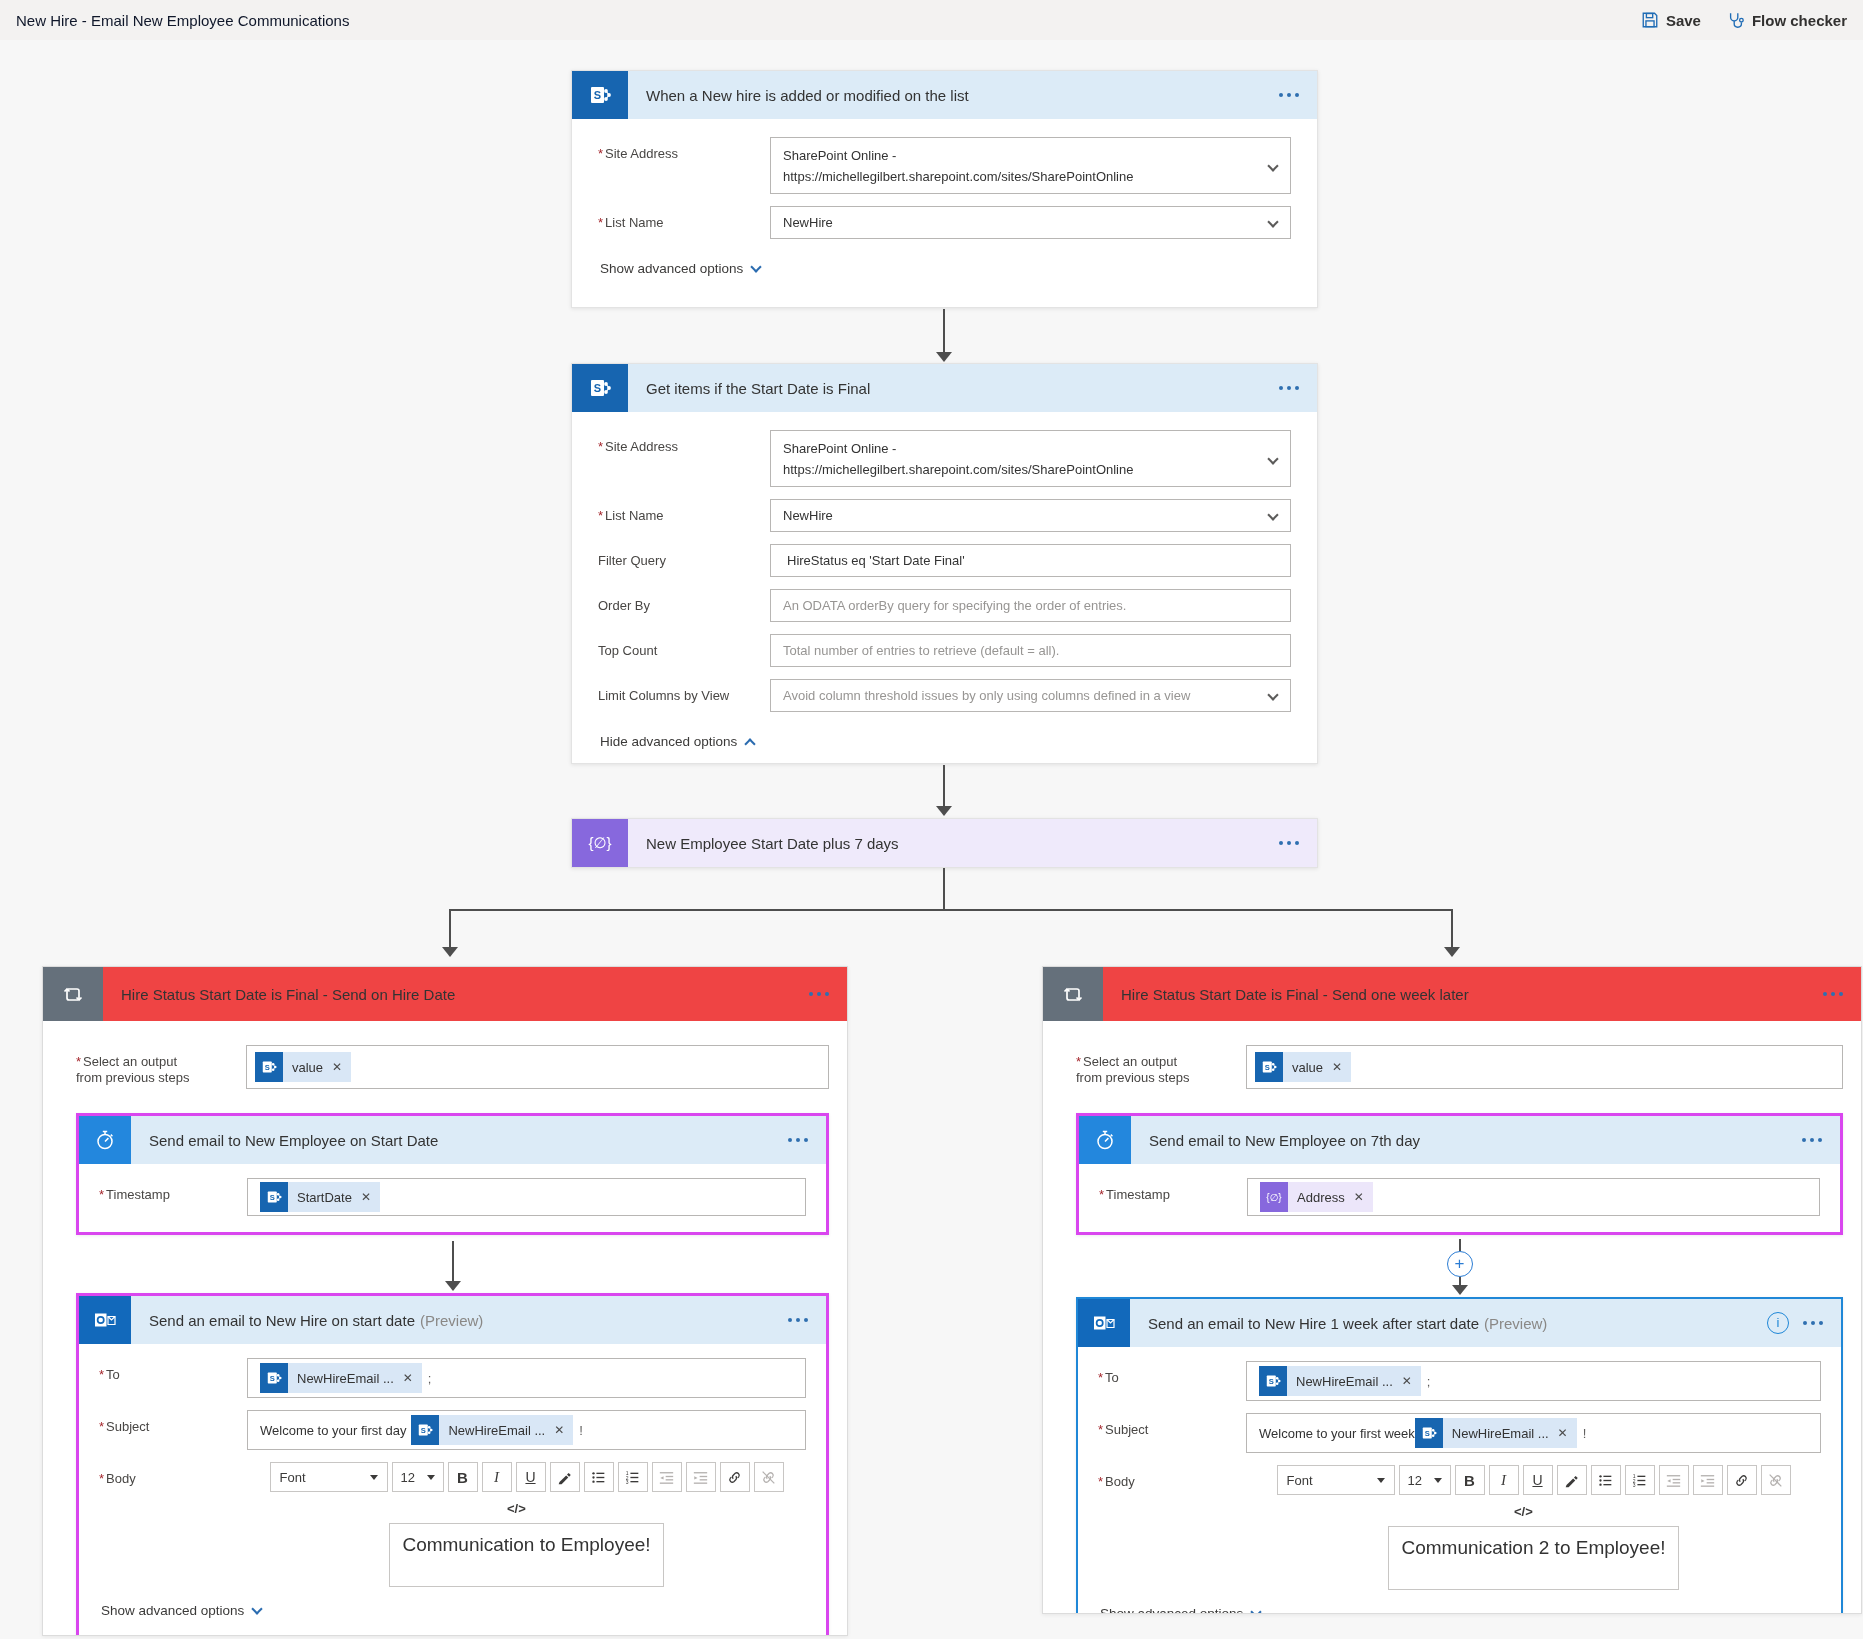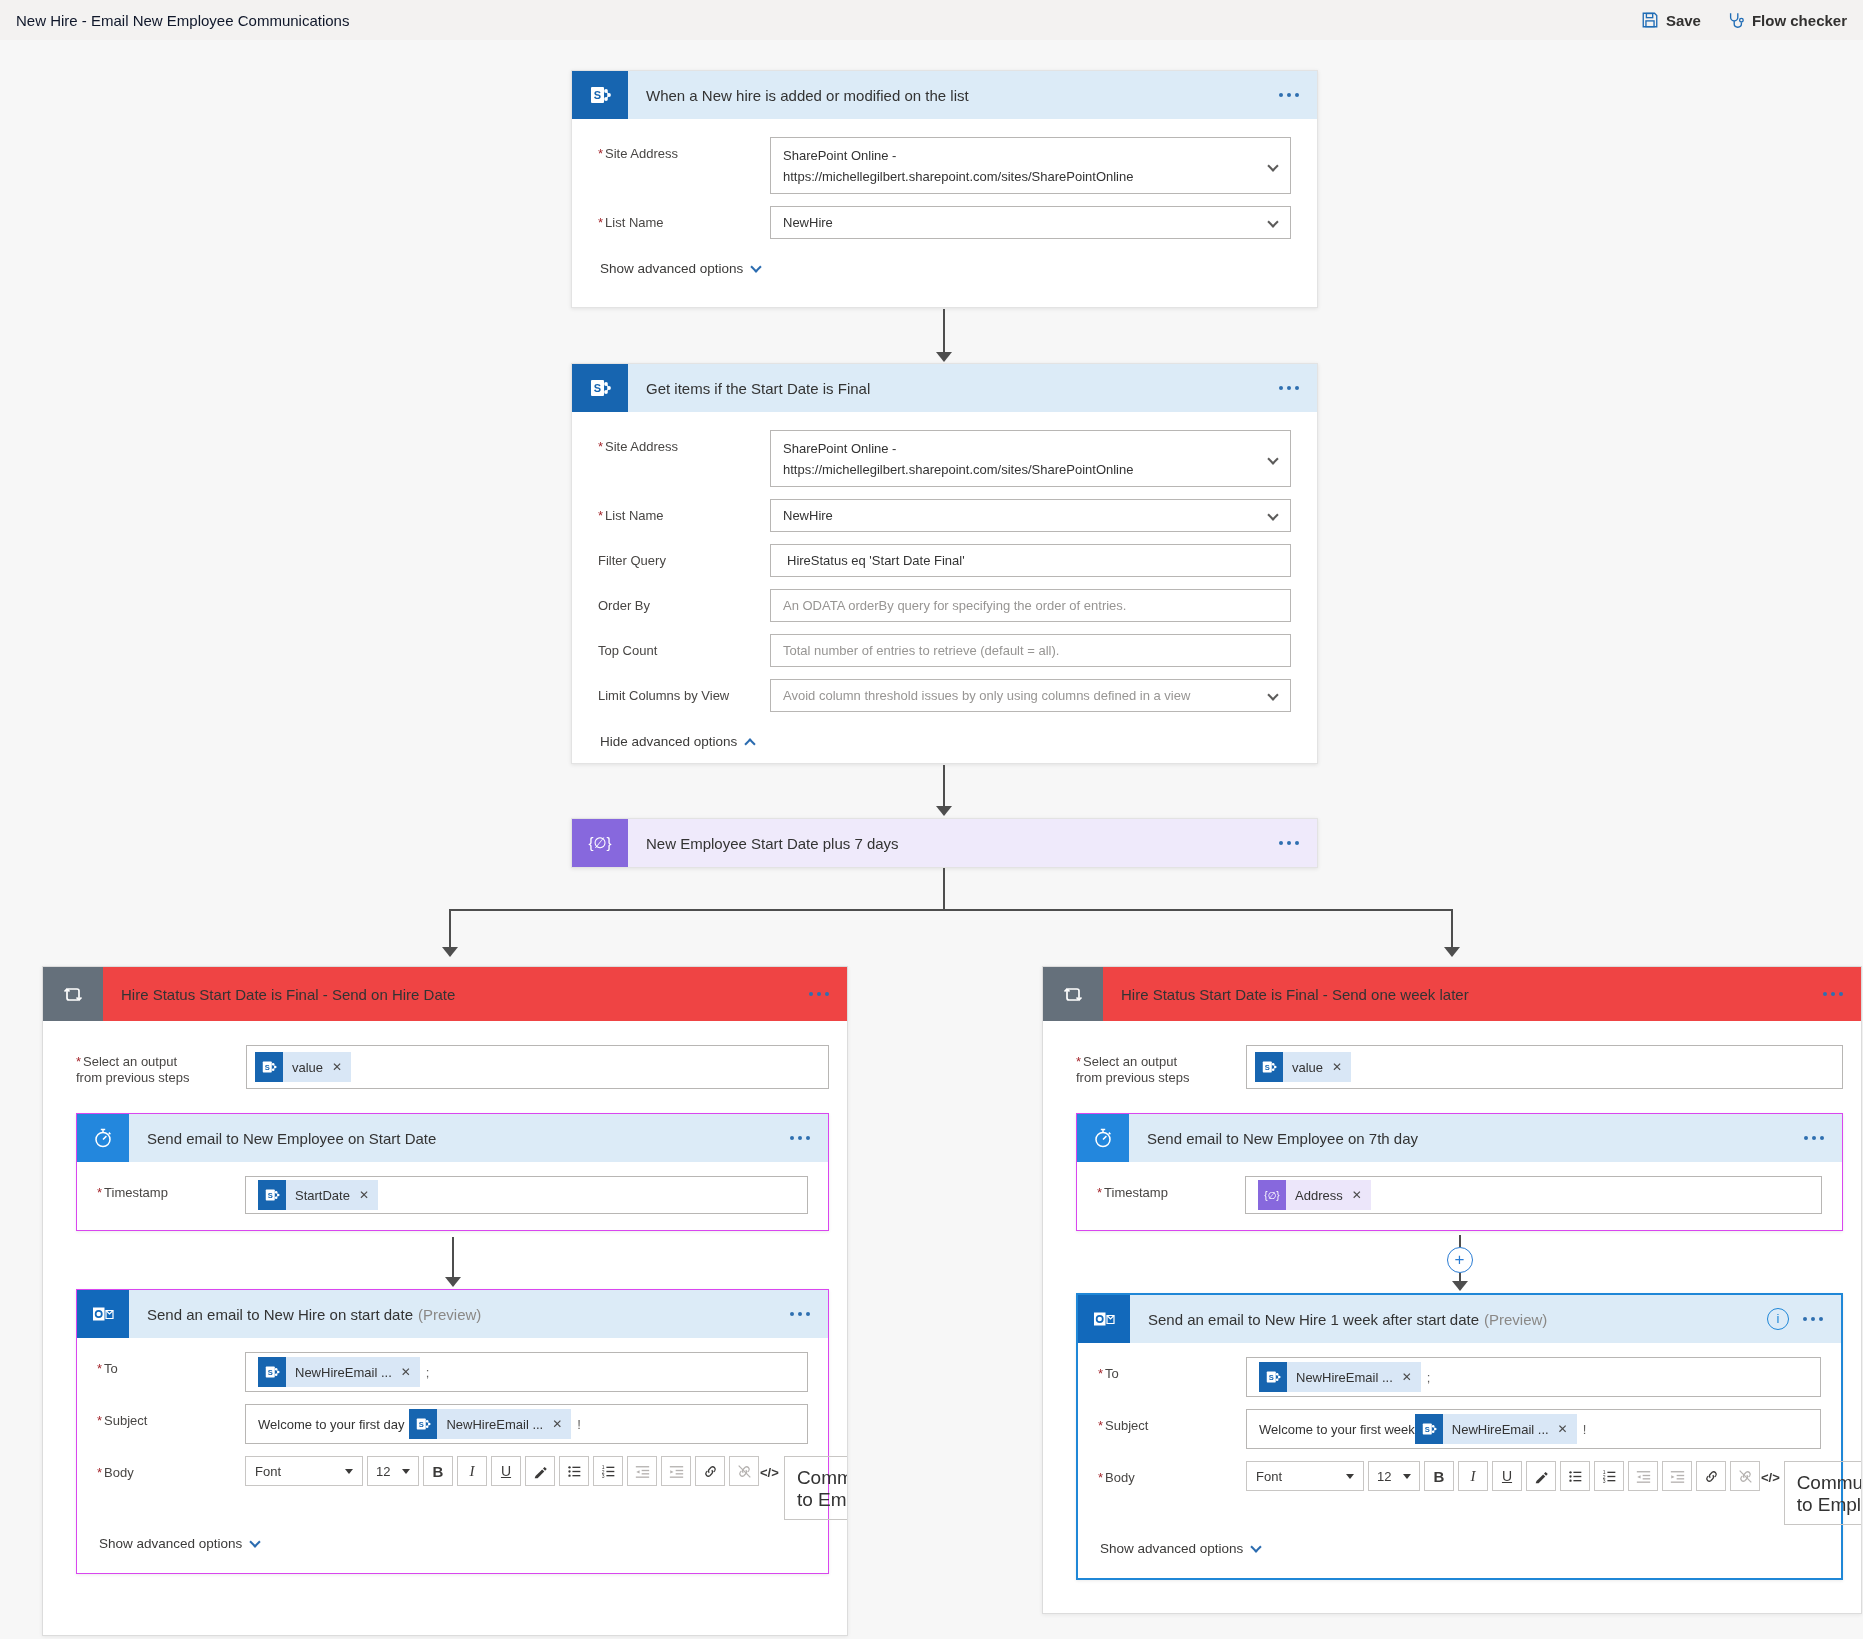--- a/index.html
+++ b/index.html
@@ -64,35 +64,35 @@
 
   
   .scope { position:absolute; background:#fff; border:1px solid #dcdcdc; box-shadow:0 1px 4px rgba(0,0,0,.07); overflow:hidden; }
   .scope-head { display:flex; align-items:center; height:54px; background:#ef4444; cursor:pointer; }
   .scope-head .icon-sq { width:60px; height:54px; }
   .scope-body { padding:24px 18px 0 33px; }
   .selrow { display:flex; margin-bottom:24px; }
   .selrow .flabel { width:170px; }
   .selbox { flex:1; border:1px solid #b8b6b4; height:44px; display:flex; align-items:center; padding:0 8px; }
 
-  .inner-card { background:#fff; border:1px solid #d946ef; box-shadow:0 1px 3px rgba(0,0,0,.08); }
+  .inner-card { background:#fff; border:3px solid #d946ef; box-shadow:0 1px 3px rgba(0,0,0,.08); }
   .inner-card .icon-sq { width:52px; }
   .inner-body { padding:14px 20px 8px 20px; }
   .inner-body .flabel { width:148px; }
   .selected { border:2px solid #1f87d7; }
 
   .cflow { display:flex; flex-direction:column; align-items:center; }
   .cline { width:2px; background:#4e4e4e; }
   .chead { width:0; height:0; border-left:8px solid transparent; border-right:8px solid transparent;
            border-top:10px solid #4e4e4e; }
   .pluscirc { width:26px; height:26px; border:1.6px solid #2b7cd3; border-radius:50%; color:#2b7cd3;
               font-size:17px; line-height:23px; text-align:center; background:#fff; cursor:pointer; }
 
   
-  .bodywrap { flex:1; display:flex; flex-direction:row; }
+  .bodywrap { flex:1; display:flex; flex-direction:column;align-items:center; }
   .toolbar { display:flex; gap:4px; }
   .tbtn { height:30px; border:1px solid #c8c6c4; background:#fff; display:flex; align-items:center;
           justify-content:center; font-size:13px; color:#3b3a39; cursor:pointer; }
   .tbtn.wfont { width:118px; justify-content:space-between; padding:0 9px; }
   .tbtn.wsize { width:52px; justify-content:space-between; padding:0 8px; }
   .tbtn.sq { width:30px; flex:none; }
   .tbtn .caret { width:0; height:0; border-left:4px solid transparent; border-right:4px solid transparent;
                  border-top:5px solid #3b3a39; }
   .tbtn.b { font-weight:bold; font-size:15px; }
   .tbtn.i { font-style:italic; font-family:"Liberation Serif",serif; font-size:15px; }

